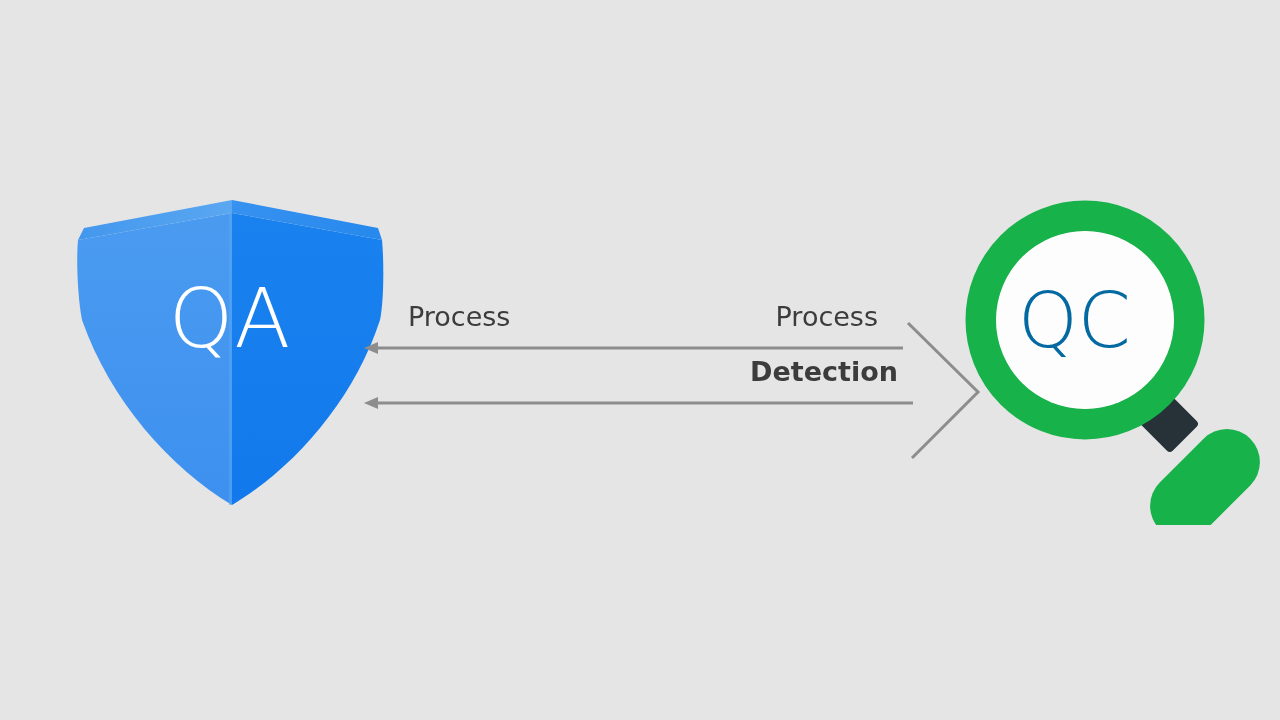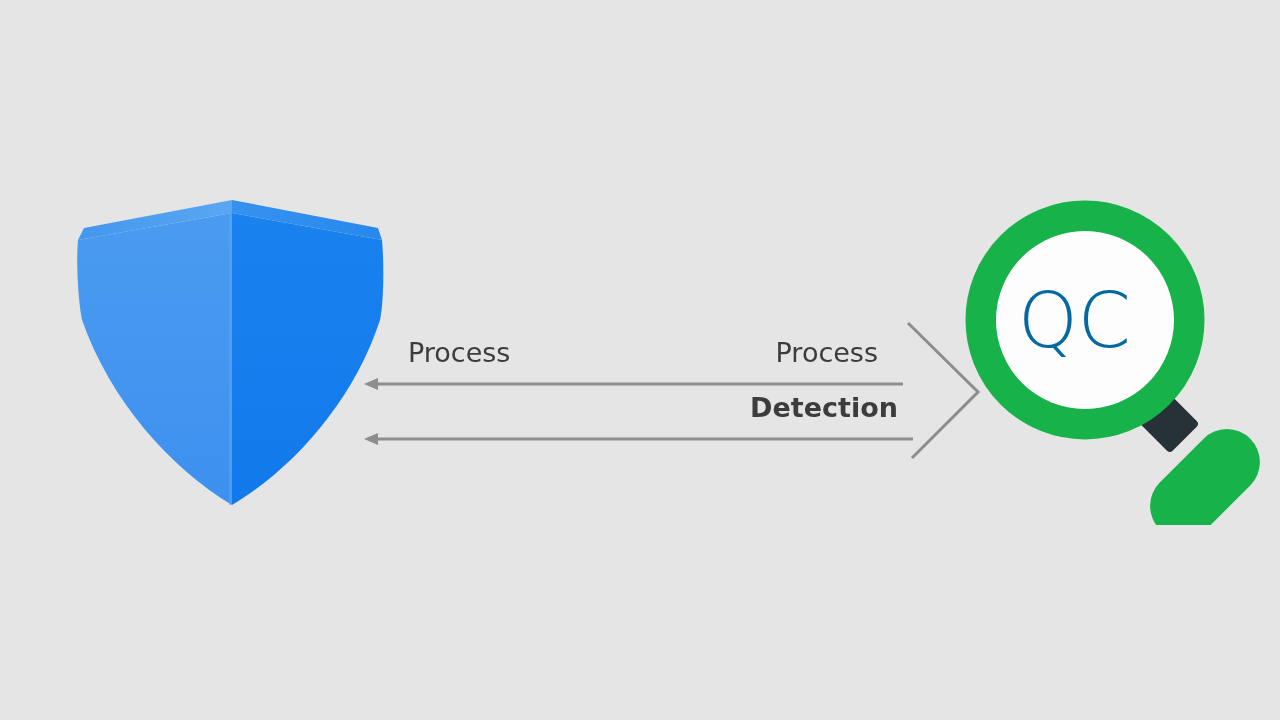--- a/index.html
+++ b/index.html
@@ -75,21 +75,20 @@
     font-family: "DejaVu Sans", "Liberation Sans", sans-serif;
   }
 
   
   #compare {
     position: absolute;
     left: 340px;
     top: 295px;
     width: 660px;
     height: 185px;
-    margin-top: 36px;
   }
   .cmp-row {
     position: absolute;
     left: 0;
     width: 660px;
     height: 62px;
   }
   .cmp-row.r0 { top: 0px; }
   .cmp-row.r1 { top: 55px; }
   .cmp-row.r2 { top: 110px; }
@@ -153,20 +152,23 @@
 
     <path d="M8,40 L162,13 L162,305 C100,268 40,200 12,120 C8,100 6,62 8,40 Z" fill="url(#shLeft)"></path>
 
     <path d="M312,40 L162,13 L162,305 C224,268 284,200 310,120 C314,100 314,62 312,40 Z" fill="url(#shRight)"></path>
 
     <path d="M8,40 L162,13 L162,0 L14,28 Z" fill="url(#shTopL)" opacity="0.95"></path>
     <path d="M312,40 L162,13 L162,0 L308,28 Z" fill="url(#shTopR)" opacity="0.95"></path>
 
     <rect x="159" y="13" width="3" height="292" fill="#57a7f3" opacity="0.55"></rect>
   </svg>
+  <div id="qa-label">
+    <span>QA</span>
+  </div>
 
   <svg id="qc-glass" viewBox="0 0 320 330">
 
     <rect x="182" y="205" width="50" height="42" rx="4" transform="rotate(45 207 226)" fill="#263238"></rect>
 
     <rect x="212" y="225" width="66" height="128" rx="33" transform="rotate(45 245 289)" fill="#17b24a"></rect>
 
     <circle cx="125" cy="125" r="104" fill="none" stroke="#17b24a" stroke-width="31"></circle>
 
     <circle cx="125" cy="125" r="89" fill="#fdfdfd"></circle>

